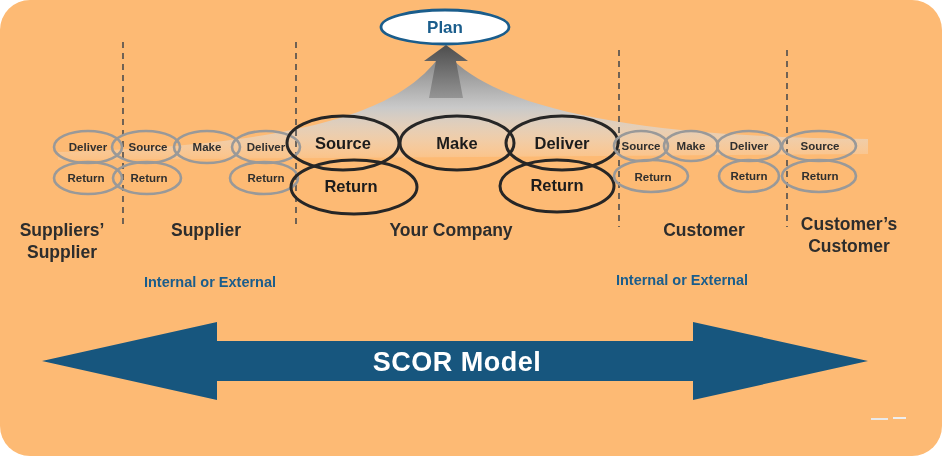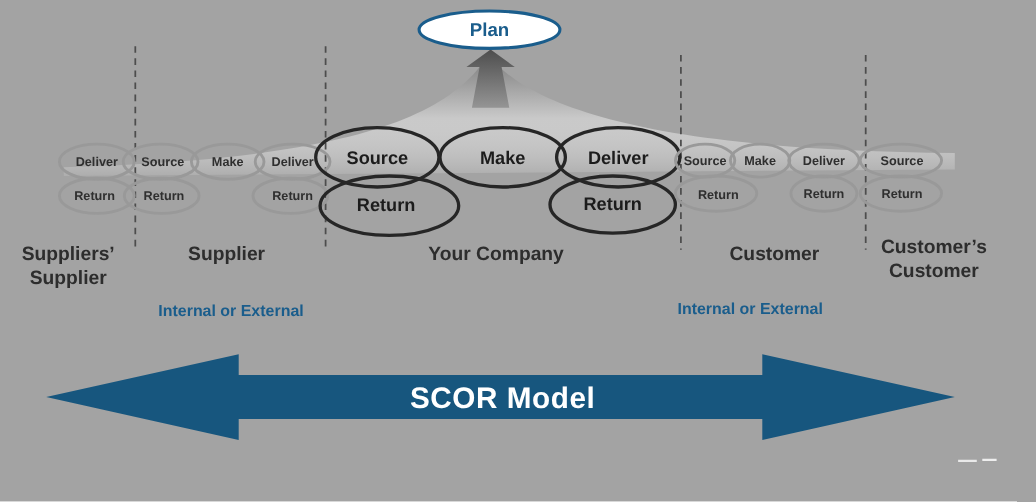--- a/index.html
+++ b/index.html
@@ -1,17 +1,17 @@
 <!DOCTYPE html>
 <html><head>
 <meta charset="utf-8">
 <style>
   html,body{margin:0;padding:0;background:#ffffff;}
   body{width:942px;height:456px;font-family:"Liberation Sans", sans-serif;}
-  .stage{position:relative;width:942px;height:456px;background:#a3a3a3;overflow:hidden;}
+  .stage{position:relative;width:942px;height:456px;background:#fdba74;overflow:hidden;border-radius:30px;}
   svg{display:block;}
   text{font-family:"Liberation Sans", sans-serif;font-weight:bold;}
   .section-label{font-size:17.5px;fill:#2d2d2d;}
   .intext{font-size:14.5px;fill:#1a5d8c;}
   .small-node{font-size:11.5px;fill:#2f2f2f;}
   .big-node{font-size:16.5px;fill:#1c1c1c;}
   .plan-text{font-size:17px;fill:#1a5d8c;}
   .scor-text{font-size:27px;fill:#ffffff;letter-spacing:0.5px;}
   .gray-ellipse{fill:none;stroke:#999999;stroke-width:2.6;}
   .black-ellipse{fill:none;stroke:#262626;stroke-width:3;}

